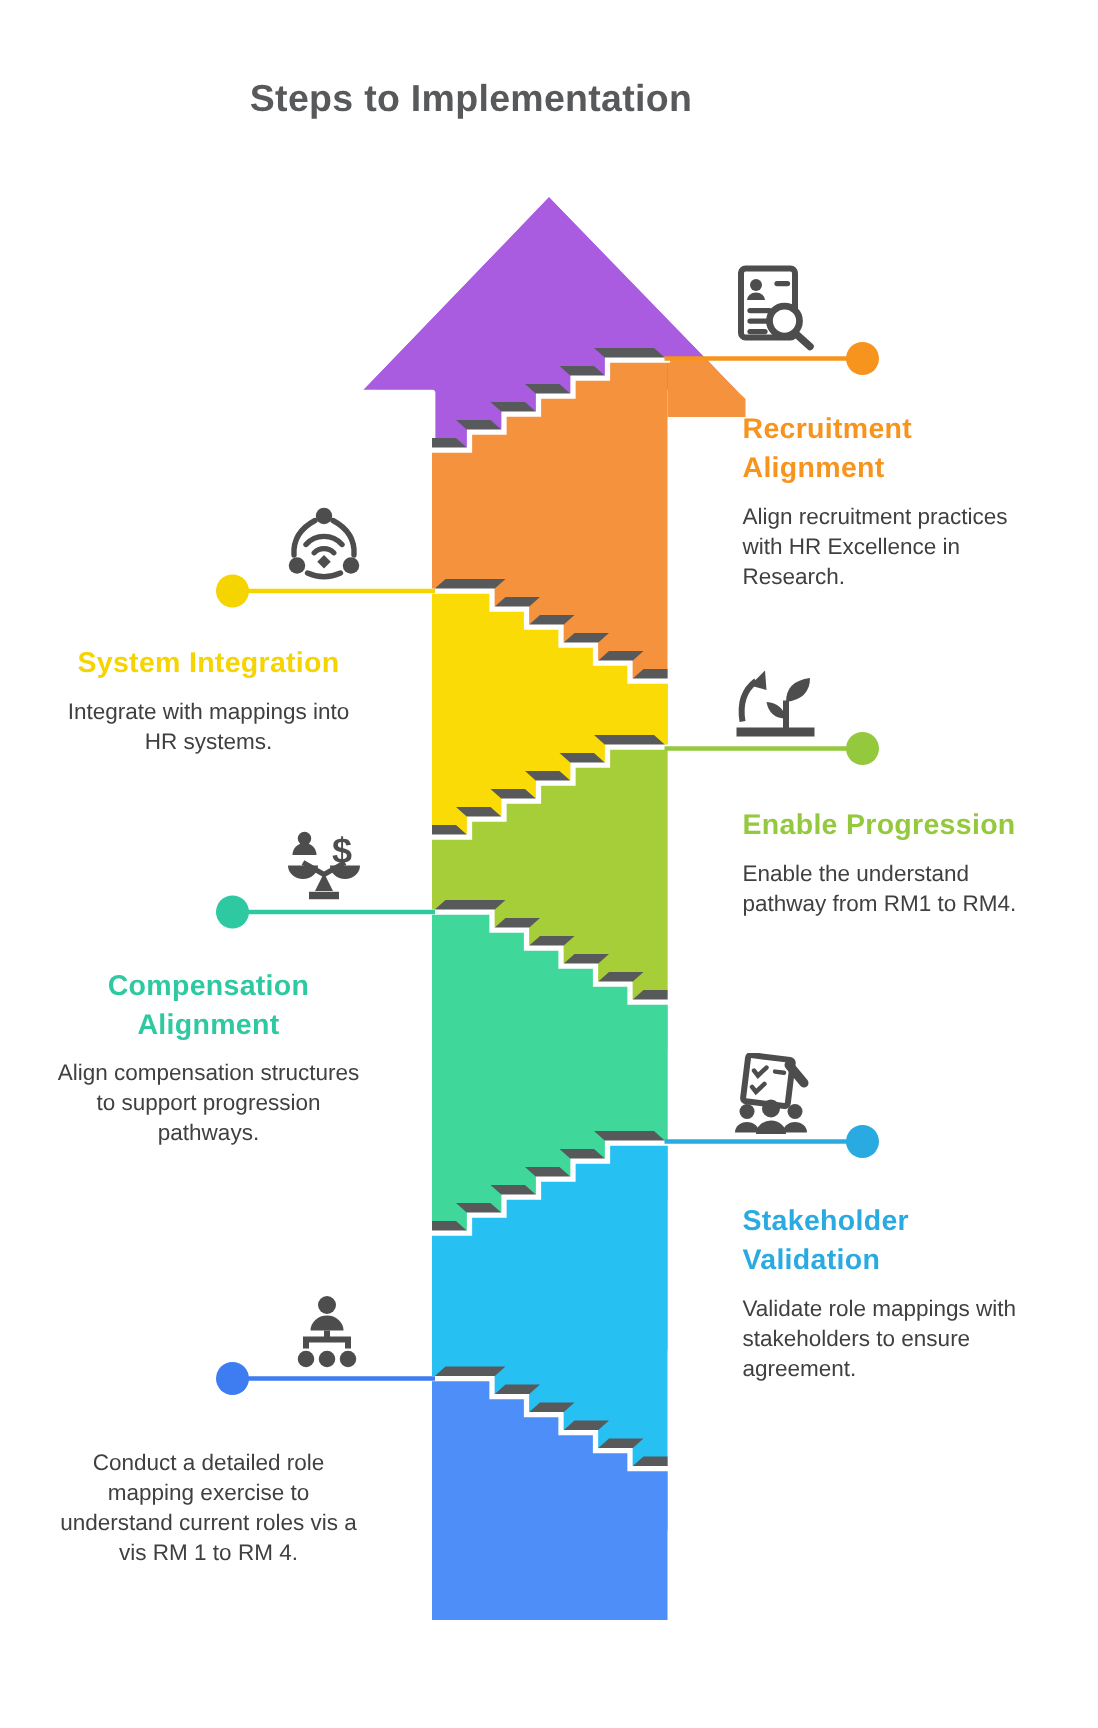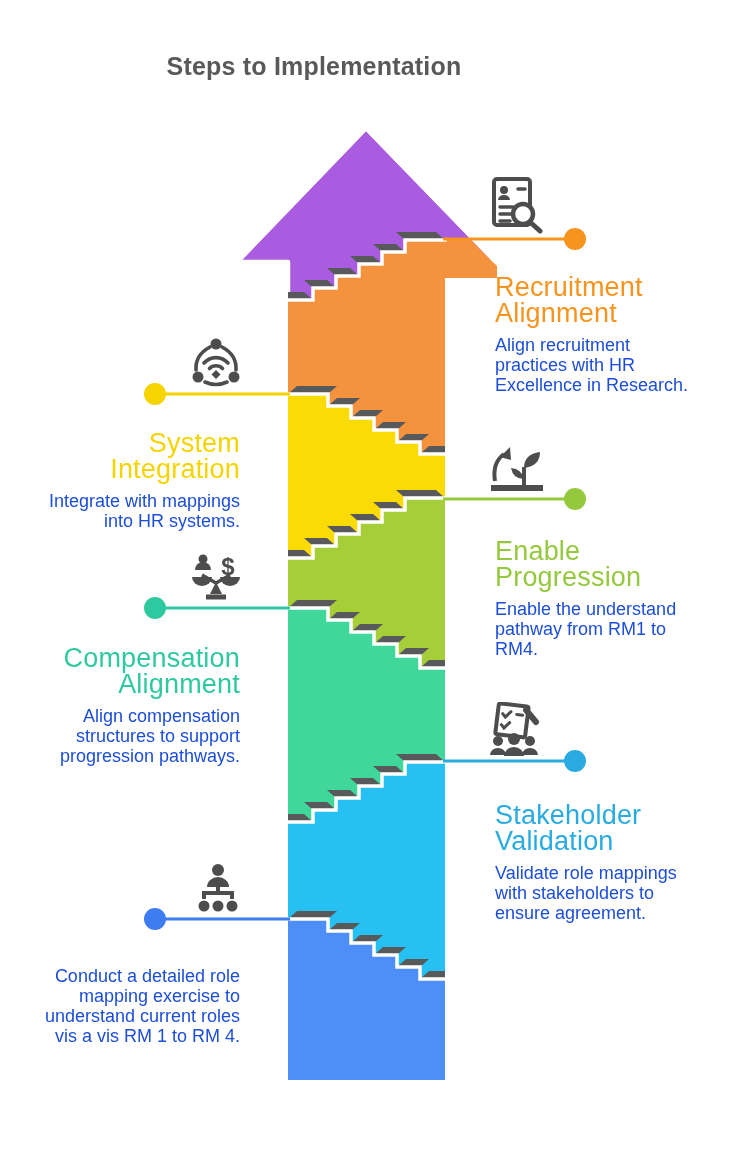--- a/index.html
+++ b/index.html
@@ -6,27 +6,27 @@
   #stage{
     position:relative;width:732px;height:1152px;overflow:hidden;
     background:#fff;font-family:"Liberation Sans", sans-serif;
   }
   #main-title{
     position:absolute;top:52px;left:0;width:628px;text-align:center;
     font-size:25px;font-weight:bold;color:#58595B;letter-spacing:.2px;
   }
   #infographic-svg{position:absolute;top:0;left:0;}
   .step-block{position:absolute;width:202px;}
-  .step-block.left{left:38px;text-align:right;}
+  .step-block.left{left:38px;text-align:center;}
   .step-block.right{left:495px;text-align:left;}
   .step-block h2{
-    margin:0;font-size:27px;line-height:26px;font-weight:normal;letter-spacing:.2px;
+    margin:0;font-size:19px;line-height:26px;font-weight:bold;letter-spacing:.2px;
   }
   .step-block p{
-    margin:9px 0 0 0;font-size:18px;line-height:20px;color:#1d4ed8;font-weight:500;
+    margin:9px 0 0 0;font-size:15px;line-height:20px;color:#404040;font-weight:500;
   }
   .icon{position:absolute;}
 </style>
 </head>
 <body>
 
 <div id="stage">
 
   <div id="main-title">Steps to Implementation</div>
 

